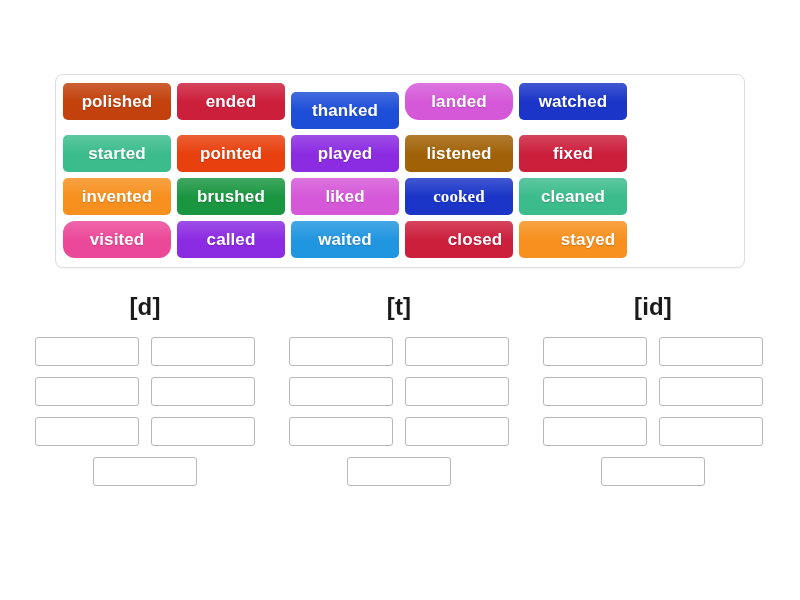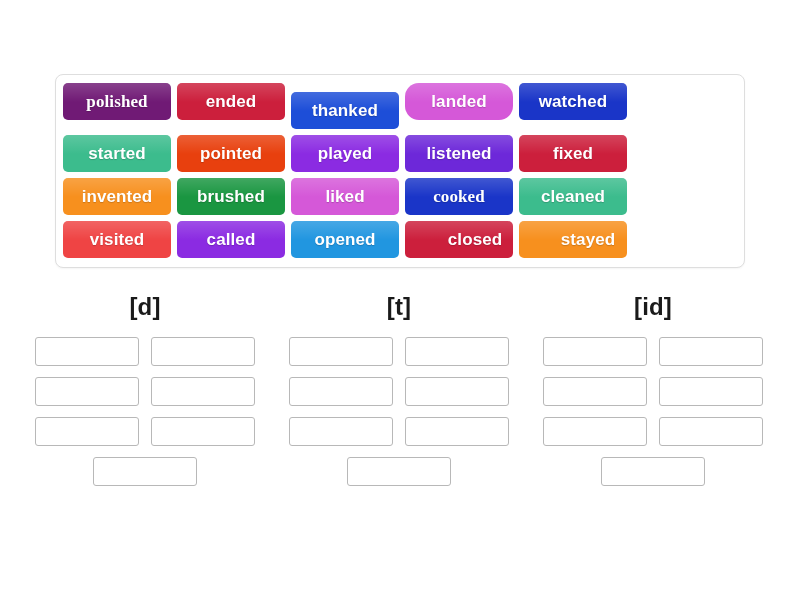--- a/index.html
+++ b/index.html
@@ -108,38 +108,38 @@
     display: flex;
     justify-content: center;
     margin-top: 11px;
   }
 </style>
 </head>
 <body>
 
 <div id="word-bank">
   <div id="word-bank-rows">
-      <div class="word-tile" style="background: #701a75; font-family: Liberation Serif, serif;">polished</div>
+      <div class="word-tile" style="background: #c2410c;">polished</div>
       <div class="word-tile" style="background: rgb(204, 31, 60);">ended</div>
       <div class="word-tile" style="background: #1d4ed8; margin-top: 9px;">thanked</div>
       <div class="word-tile" style="background: rgb(213, 88, 216); border-radius: 14px;">landed</div>
       <div class="word-tile" style="background: rgb(26, 53, 200);">watched</div>
       <div class="word-tile" style="background: rgb(60, 188, 141);">started</div>
       <div class="word-tile" style="background: rgb(232, 64, 14);">pointed</div>
       <div class="word-tile" style="background: rgb(139, 43, 226);">played</div>
-      <div class="word-tile" style="background: #6d28d9;">listened</div>
+      <div class="word-tile" style="background: #a16207;">listened</div>
       <div class="word-tile" style="background: rgb(204, 31, 60);">fixed</div>
       <div class="word-tile" style="background: rgb(247, 144, 30);">invented</div>
       <div class="word-tile" style="background: rgb(26, 150, 65);">brushed</div>
       <div class="word-tile" style="background: rgb(213, 88, 216);">liked</div>
       <div class="word-tile" style="background: rgb(26, 53, 200); font-family: Liberation Serif, serif;">cooked</div>
       <div class="word-tile" style="background: rgb(60, 188, 141);">cleaned</div>
-      <div class="word-tile" style="background: #ef4444;">visited</div>
+      <div class="word-tile" style="background: #ec4899; border-radius: 12px;">visited</div>
       <div class="word-tile" style="background: rgb(139, 43, 226);">called</div>
-      <div class="word-tile" style="background: rgb(33, 150, 224);">opened</div>
+      <div class="word-tile" style="background: rgb(33, 150, 224);">waited</div>
       <div class="word-tile" style="background: rgb(204, 31, 60); padding-left: 32px;">closed</div>
       <div class="word-tile" style="background: rgb(247, 144, 30); padding-left: 30px;">stayed</div>
     </div>
 </div>
 
 <div id="columns">
     <div class="column">
       <div class="column-title">[d]</div>
       <div class="slot-grid">
         <div class="drop-slot"></div>

